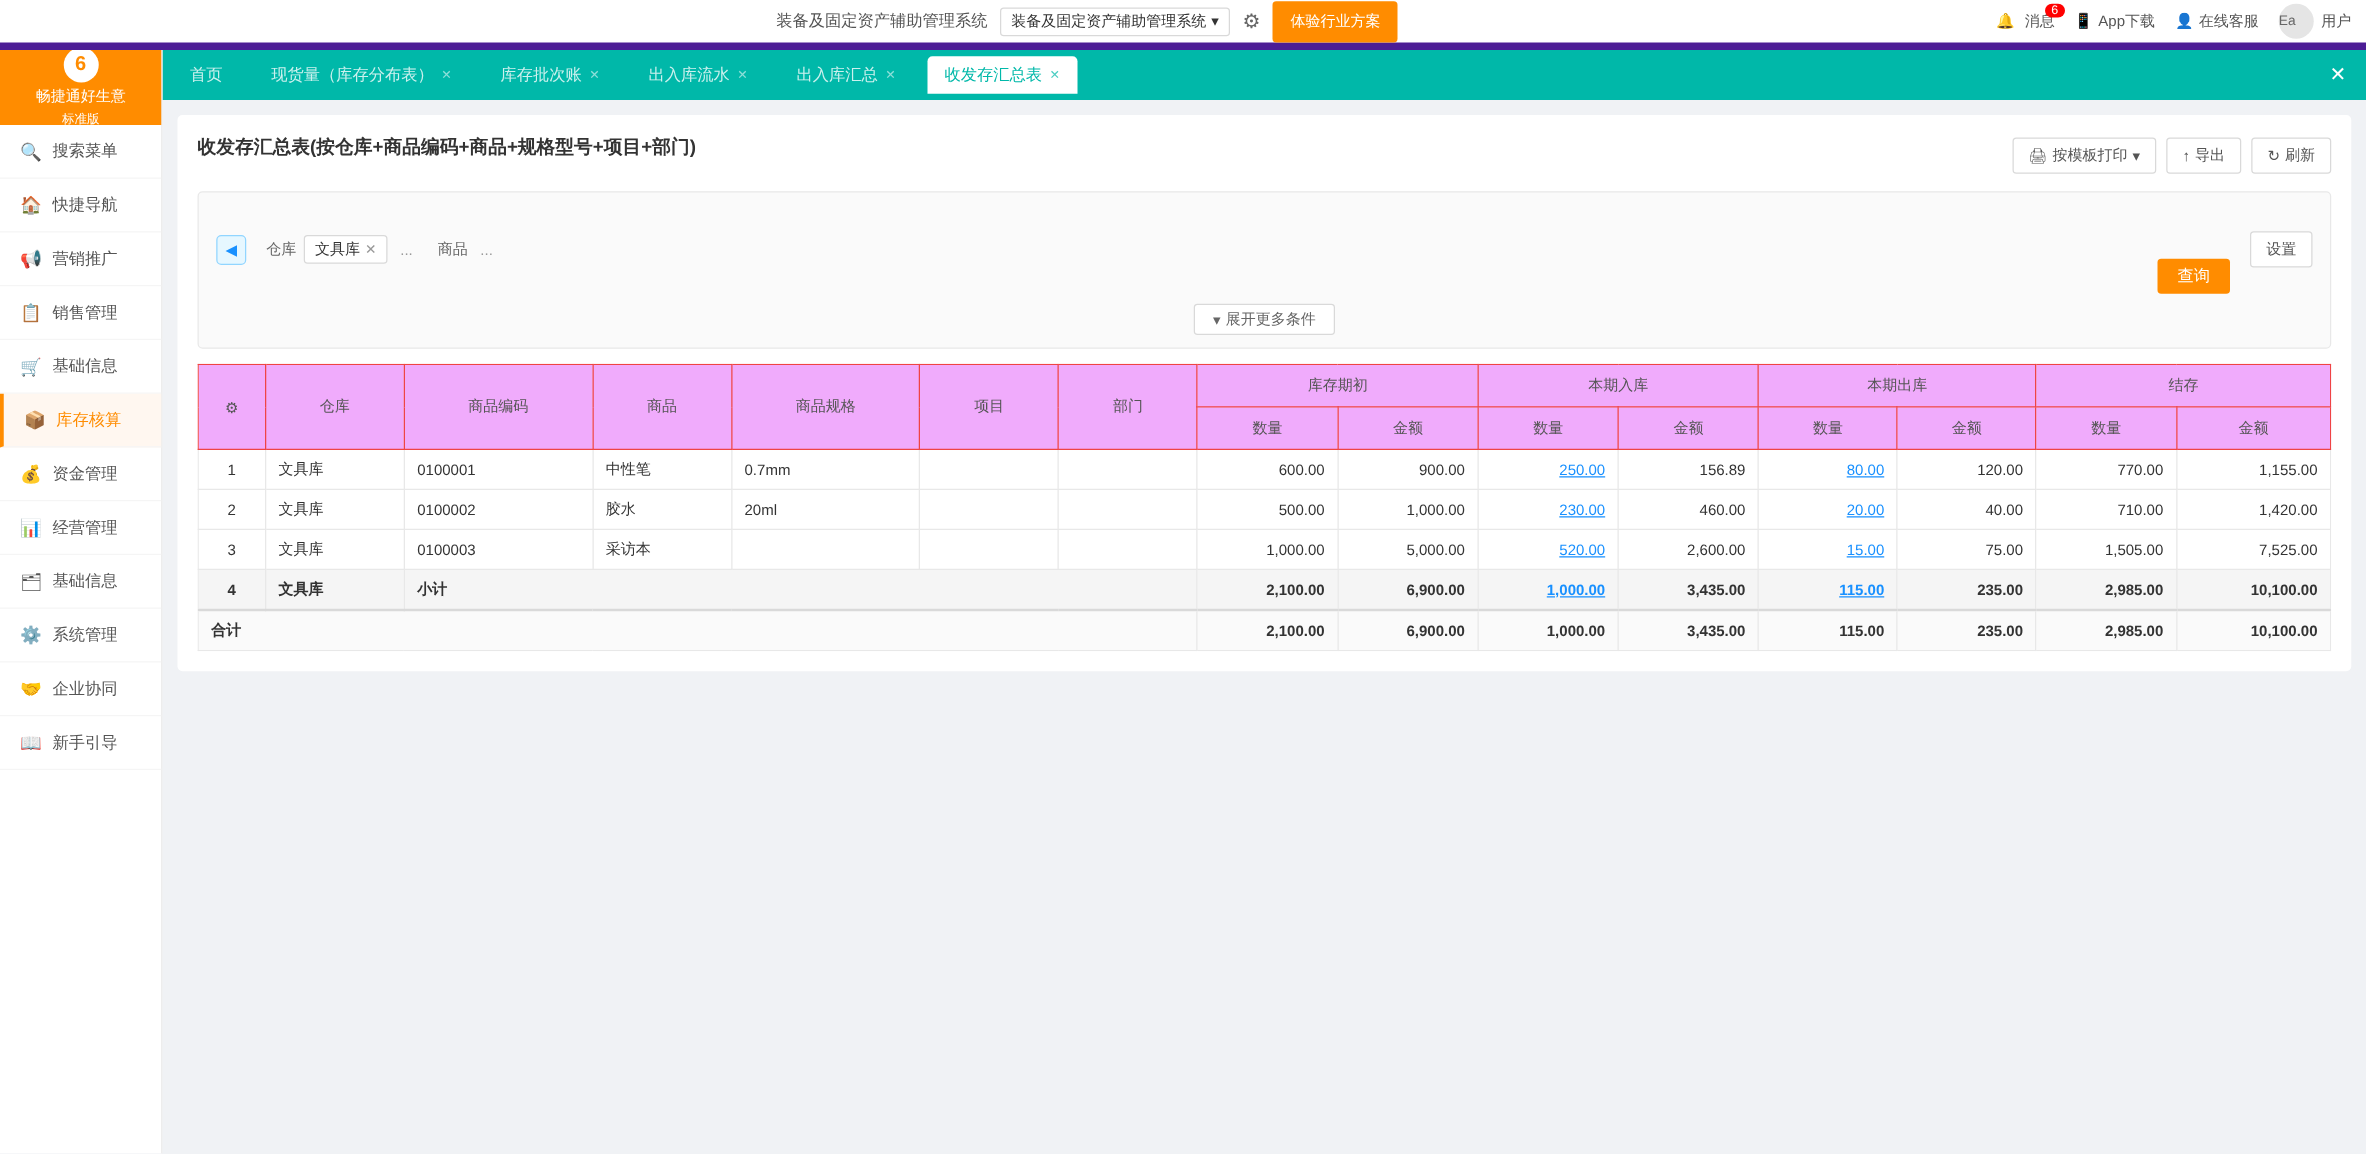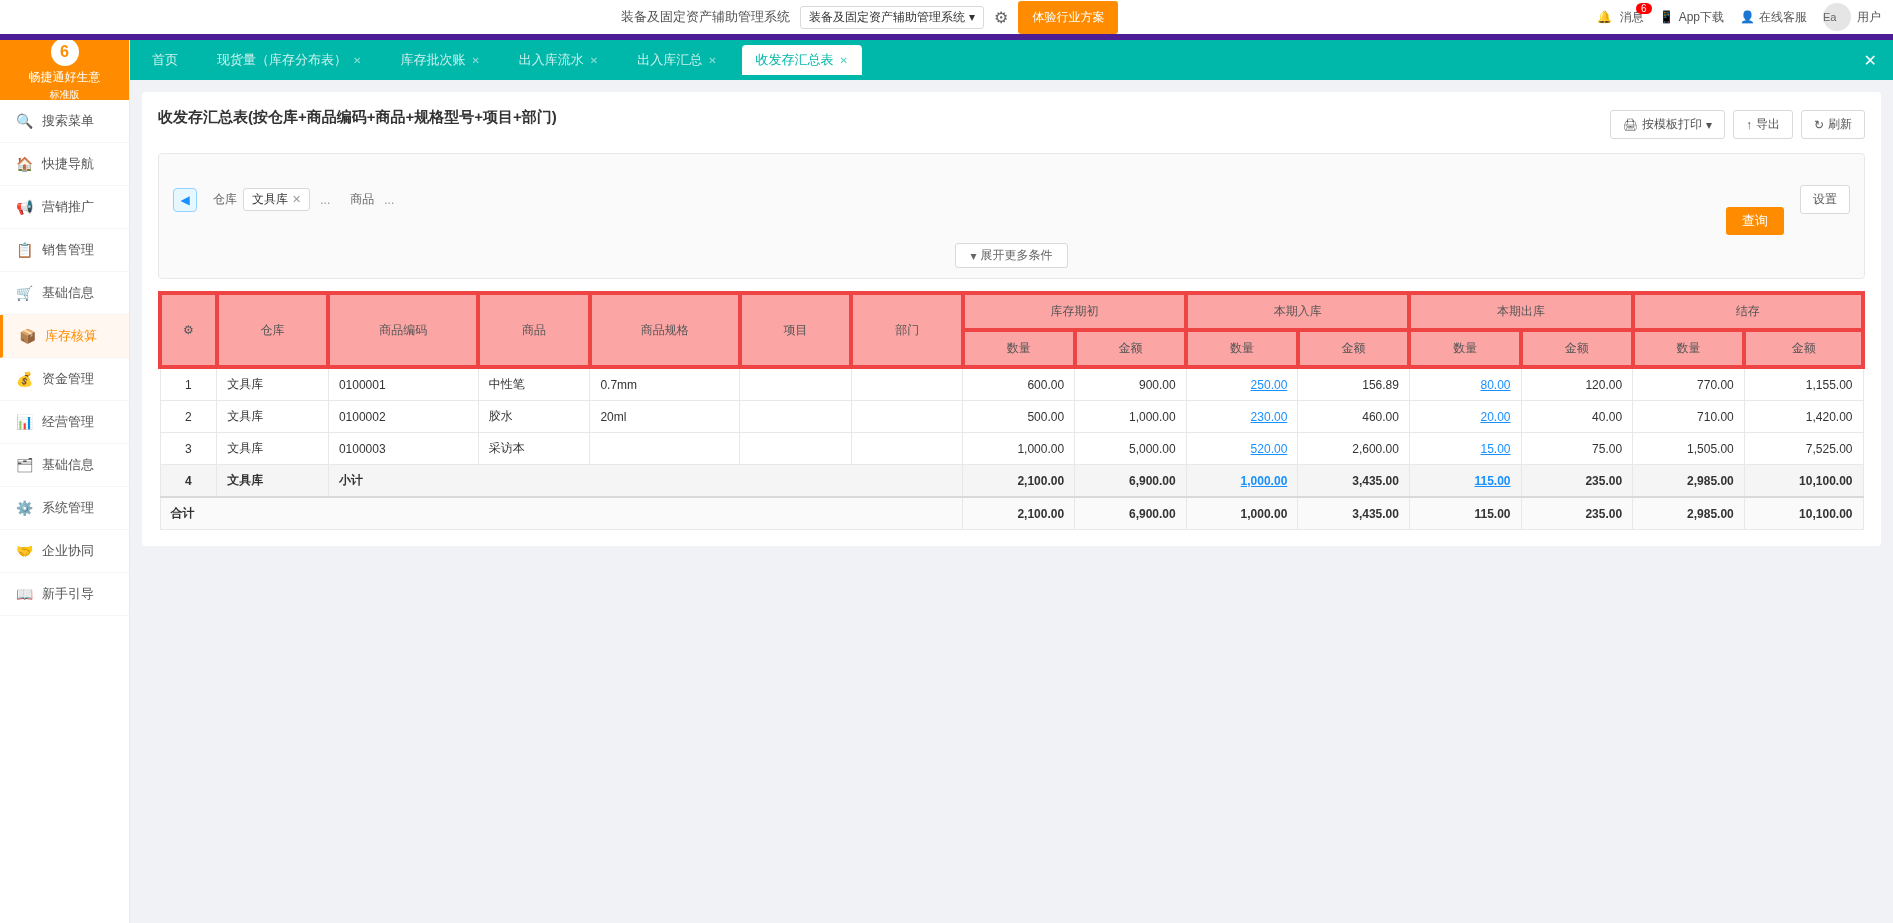--- a/index.html
+++ b/index.html
@@ -38,21 +38,21 @@
     
     .page-title { font-size: 15px; font-weight: 600; color: #333; margin-bottom: 14px; }
     .filter-date-btn { padding: 2px 8px; border-radius: 3px; cursor: pointer; font-size: 12px; color: #666; border: 1px solid transparent; }
     .filter-date-btn.active { background: #ff8c00; color: white; border-radius: 10px; }
     .filter-dots { color: #999; cursor: pointer; padding: 0 4px; }
     .btn-primary { background: #ff8c00; color: white; border: none; padding: 5px 16px; border-radius: 3px; cursor: pointer; font-size: 13px; margin-top: 43px; }
     .btn-default { background: white; color: #555; border: 1px solid #d9d9d9; padding: 5px 12px; border-radius: 3px; cursor: pointer; font-size: 12px; display: flex; align-items: center; gap: 4px; }
 
     
     .data-table { width: 100%; border-collapse: collapse; font-size: 12px; }
-    .data-table th { background: #fca5a5; border: 4px solid #ef4444; padding: 8px 21px; text-align: center; font-weight: 500; color: #555; white-space: nowrap; }
+    .data-table th { background: #f0abfc; border: 1px solid #ef4444; padding: 8px 21px; text-align: center; font-weight: 500; color: #555; white-space: nowrap; }
     .data-table td { border: 1px solid #e8e8e8; padding: 7px 10px; text-align: right; color: #333; }
     .data-table td.center { text-align: center; }
     .data-table td.left { text-align: left; }
     .data-table .subtotal-row td { font-weight: bold; background: #f5f5f5; }
     .data-table .link-val { color: #1890ff; text-decoration: underline; cursor: pointer; }
     .data-table .footer-row td { background: #fafafa; font-weight: bold; border-top: 2px solid #d9d9d9; }
     .th-group { text-align: center; }
     .table-wrapper { overflow-x: auto; }
     .top-bar-dropdown { border: 1px solid #d9d9d9; border-radius: 3px; padding: 2px 8px; cursor: pointer; display: flex; align-items: center; gap: 4px; font-size: 12px; }
     .experience-btn { background: #ff8c00; color: white; padding: 8px 14px; border-radius: 3px; cursor: pointer; font-size: 12px; border: none; }

